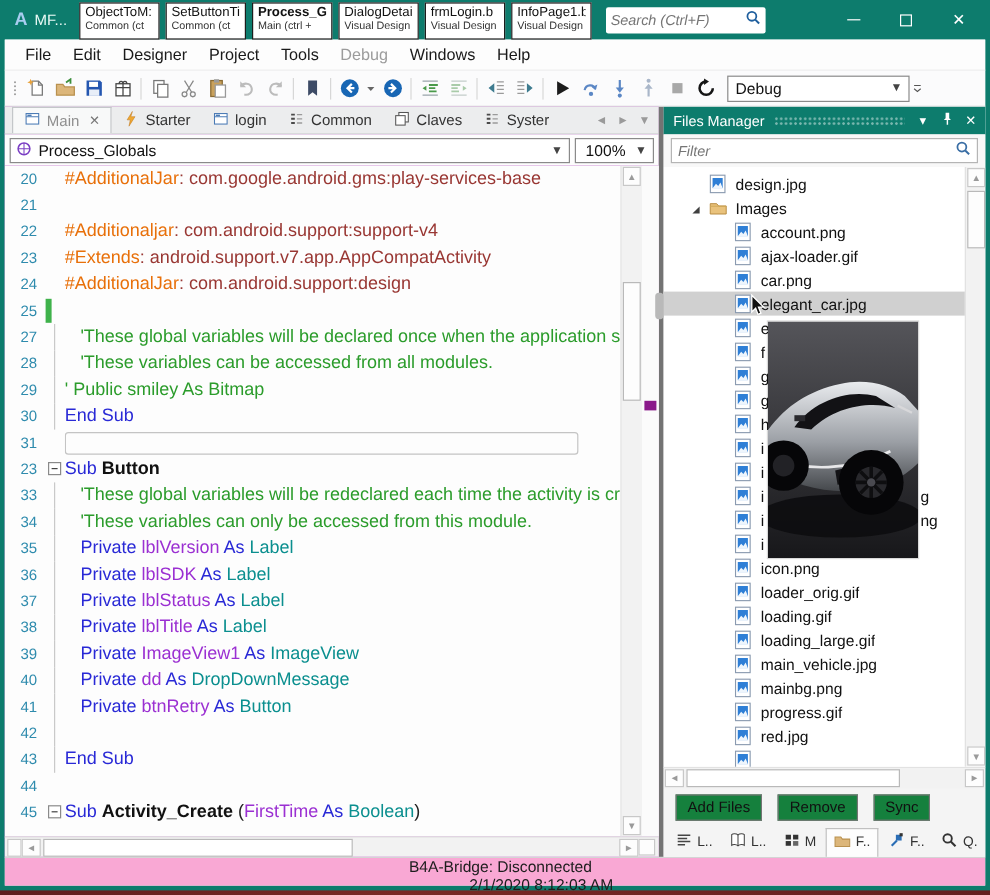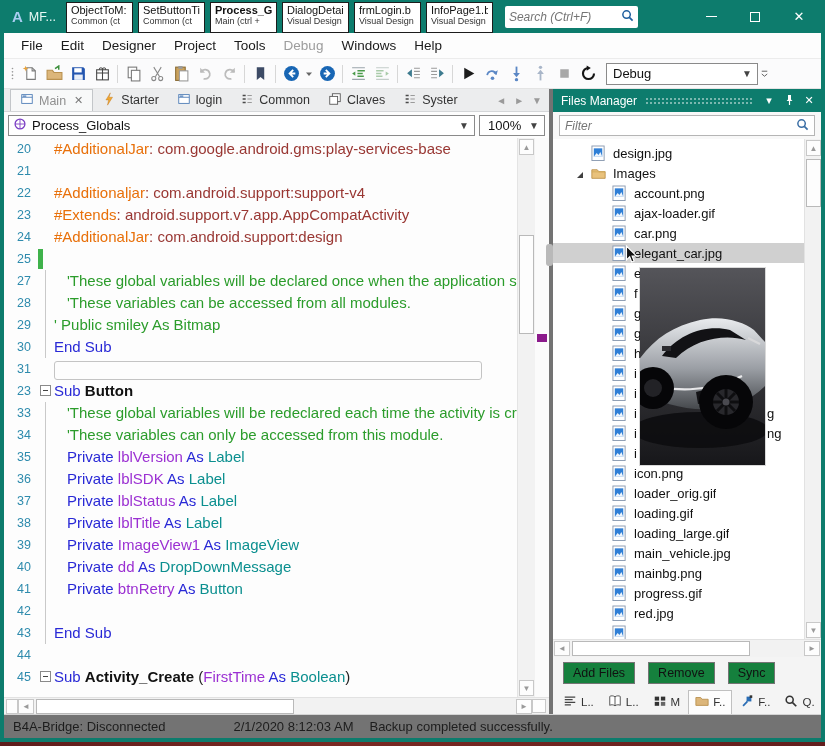--- a/index.html
+++ b/index.html
@@ -108,21 +108,21 @@
   .pbuttons { height:32px; display:flex; align-items:center; gap:13px; padding-left:10px; background:#f4f4f4; }
   .pbtn { height:22px; padding:0 9px; background:#15803d; border:1px solid #747474; font-size:12.5px; color:#111; display:flex; align-items:center; cursor:default; font-family:"Liberation Sans",sans-serif; }
   .ptabs { height:25px; display:flex; align-items:center; padding-left:4px; gap:2px; background:#f4f4f4; }
   .ptab { display:flex; align-items:center; gap:4px; font-size:11.5px; color:#333; padding:3px 6px; cursor:default; }
   .ptab svg { width:14px; height:14px; }
   .ptab.active { background:#fdfdfd; border:1px solid #c0c0c0; border-bottom:none; height:24px; }
 
   .splitgrip { position:absolute; left:542px; top:155px; width:7px; height:22px; background:#b9b9b9; border-radius:3px; z-index:3; }
 
   
-  .statusbar { height:24px; background:#737373; border-top:1px solid #d4d4d4; display:flex; align-items:center; font-size:13px; color:#1d1d1d; padding-left:9px; }
+  .statusbar { height:24px; background:#f9a8d4; border-top:1px solid #d4d4d4; display:flex; align-items:center; font-size:13px; color:#1d1d1d; padding-left:9px;flex-direction:column; }
   .statusbar .ts { margin-left:68px; }
   .statusbar .msg { margin-left:16px; }
 </style>
 </head>
 <body>
 
 <div class="window">
 
   <div class="titlebar">
     <span class="applogo">A</span>

